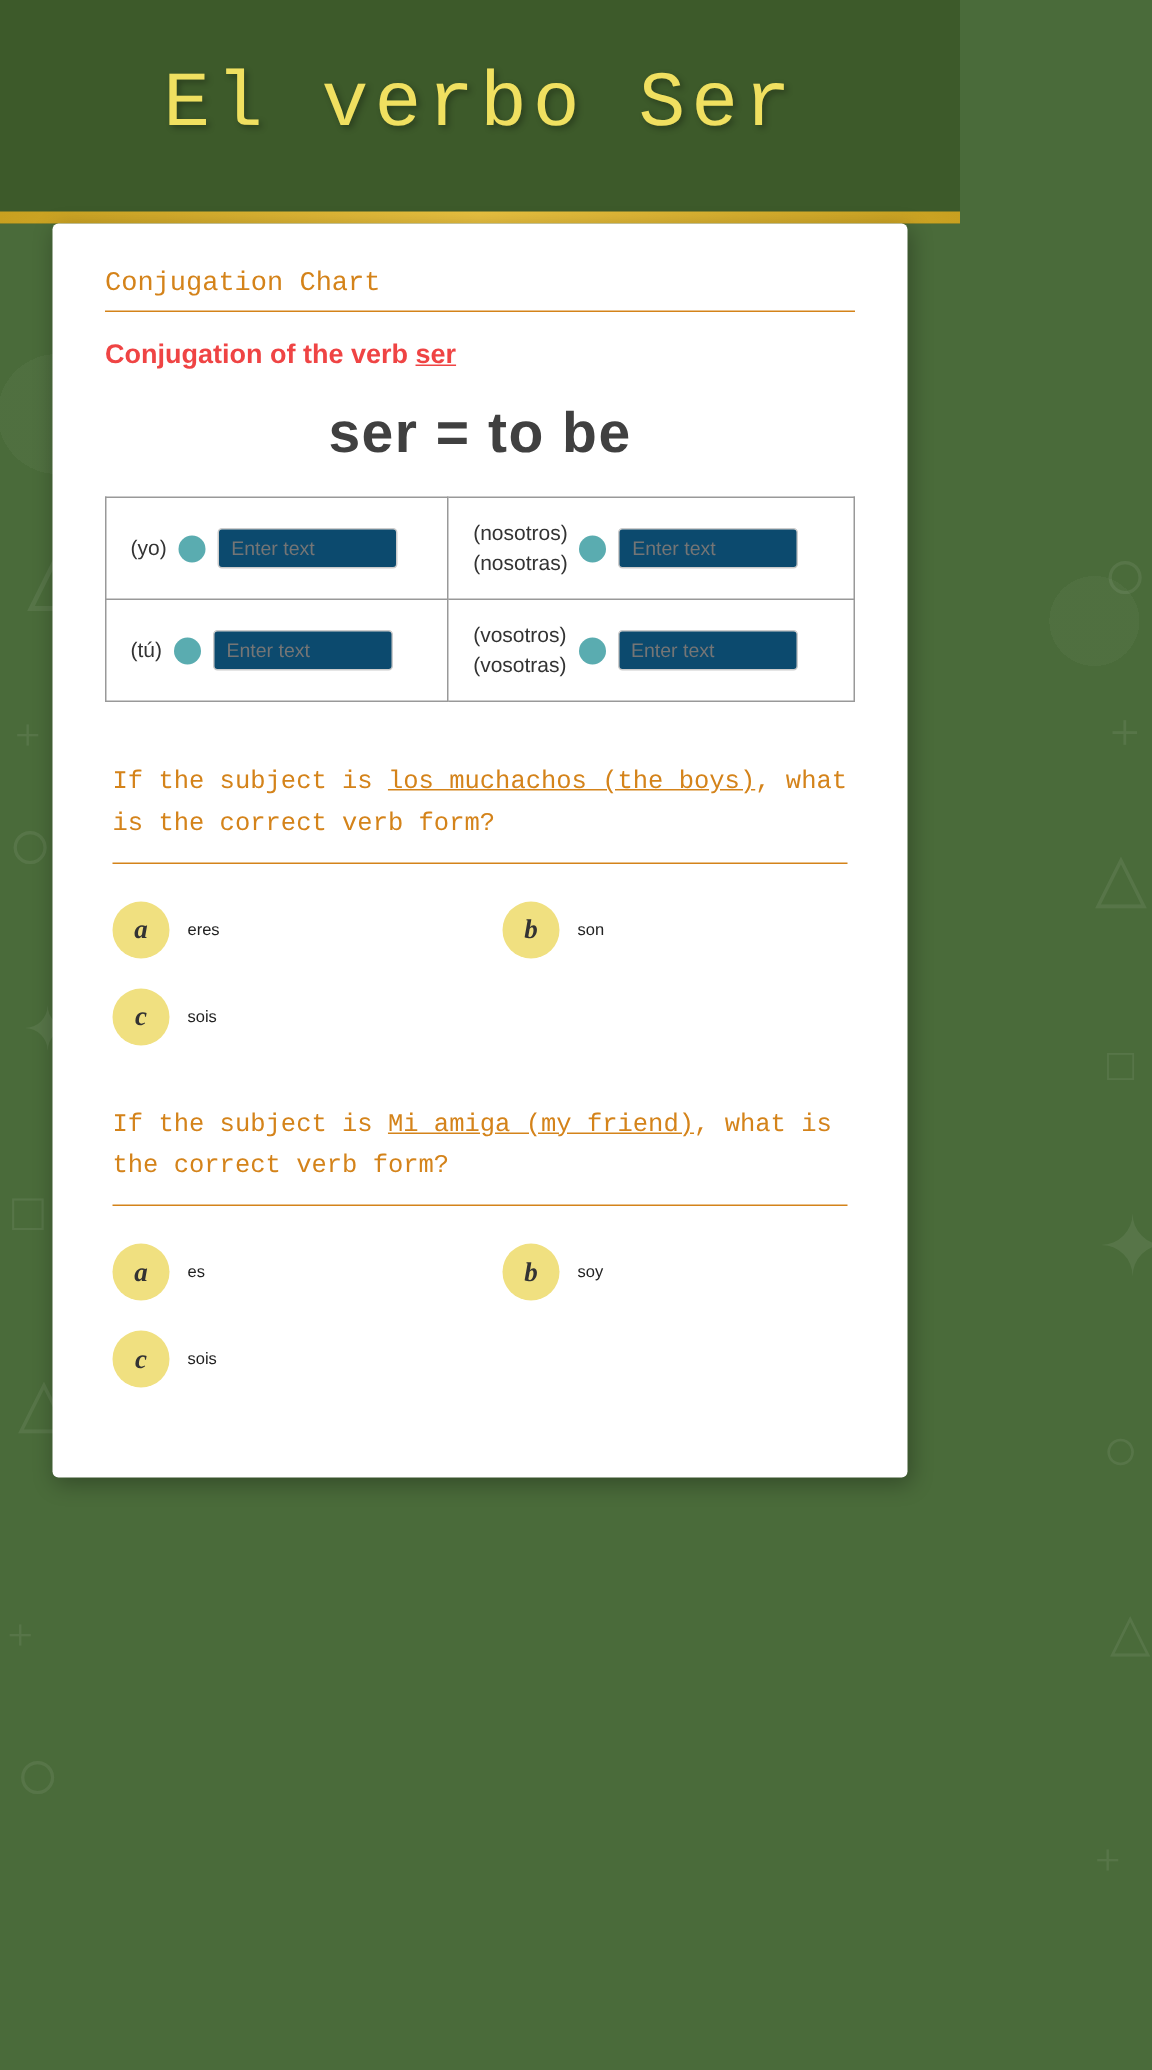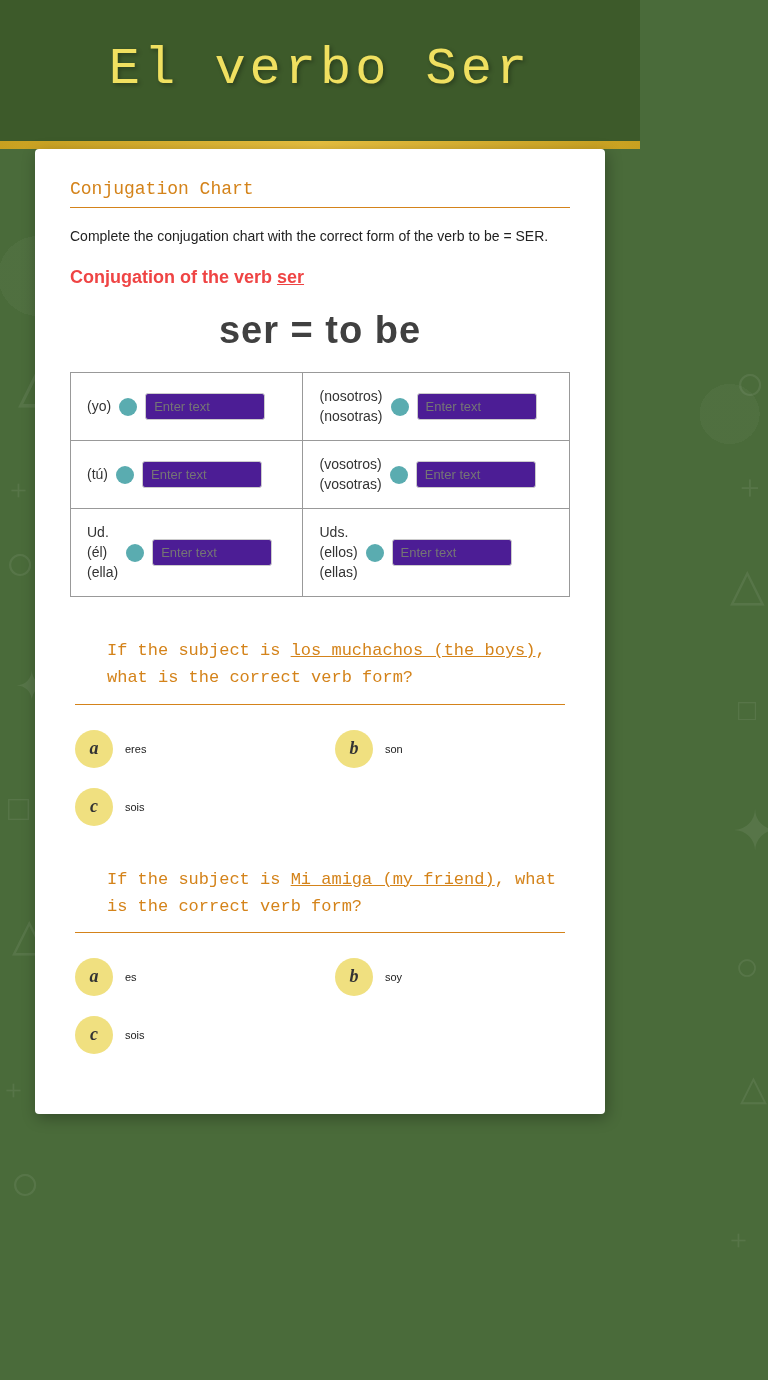--- a/index.html
+++ b/index.html
@@ -156,21 +156,21 @@
       flex-shrink: 0;
     }
 
     .text-input {
       border: 1px solid #ccc;
       border-radius: 3px;
       padding: 5px 8px;
       font-size: 13px;
       color: #999;
       width: 120px;
-      background: #4c1d95;
+      background: #0c4a6e;
       font-family: Arial, sans-serif;
     }
 
     .score-text {
       font-family: Arial, sans-serif;
       font-size: 14px;
       color: #222;
       margin-top: 8px;
     }
 
@@ -183,21 +183,20 @@
       margin-top: 40px;
       padding: 0 5px;
     }
 
     .question-text {
       font-family: 'Courier New', monospace;
       color: #d4831a;
       font-size: 17px;
       line-height: 1.6;
       margin-bottom: 12px;
-      margin-left: 32px;
     }
 
     .question-text u {
       text-decoration: underline;
     }
 
     .question-divider {
       border: none;
       border-top: 1.5px solid #d4831a;
       margin-bottom: 25px;
@@ -276,21 +275,20 @@
   <div class="header">
     <h1 class="page-title">El verbo Ser</h1>
   </div>
 
   <div class="content-card">
 
     <div>
       <div class="section-heading">Conjugation Chart</div>
       <hr class="section-divider">
 
-      <p class="instructions">Complete the conjugation chart with the correct form of the verb to be = SER.</p>
 
       <div class="conj-title">
         <span>Conjugation of the verb</span>
         <u>ser</u>
       </div>
 
       <div class="conj-subtitle">ser = to be</div>
 
       <table class="conj-table">
         <tbody>
@@ -322,36 +320,20 @@
             </td>
             <td>
               <div class="cell-content">
                 <span class="pronoun-label">(vosotros)<br>(vosotras)</span>
                 <div class="bullet-dot"></div>
                 <input class="text-input" type="text" placeholder="Enter text" style="">
               </div>
             </td>
           </tr>
 
-          <tr>
-            <td>
-              <div class="cell-content">
-                <span class="pronoun-label">Ud.<br>(él)<br>(ella)</span>
-                <div class="bullet-dot"></div>
-                <input class="text-input" type="text" placeholder="Enter text" style="">
-              </div>
-            </td>
-            <td>
-              <div class="cell-content">
-                <span class="pronoun-label">Uds.<br>(ellos)<br>(ellas)</span>
-                <div class="bullet-dot"></div>
-                <input class="text-input" type="text" placeholder="Enter text" style="">
-              </div>
-            </td>
-          </tr>
         </tbody>
       </table>
 
     </div>
 
     <div class="question-section">
       <p class="question-text">
         <span>If the subject is </span><u>los muchachos (the boys)</u><span>, what is the correct verb form?</span>
       </p>
       <hr class="question-divider">

